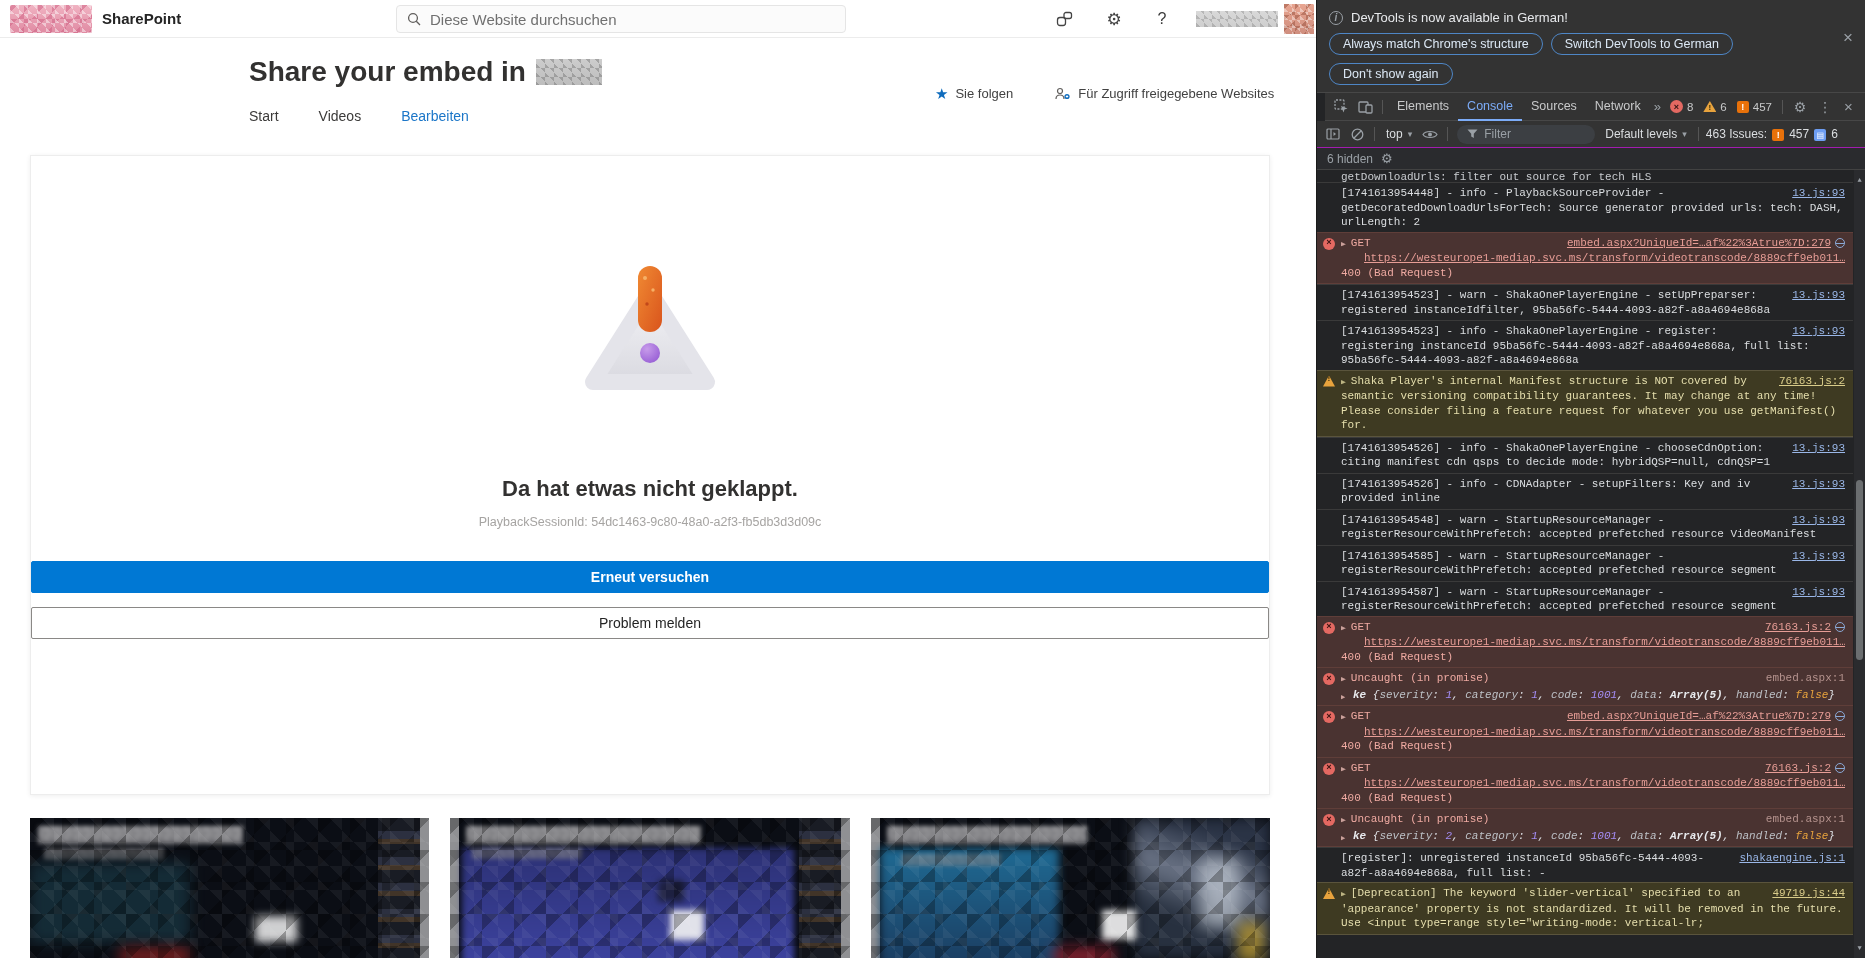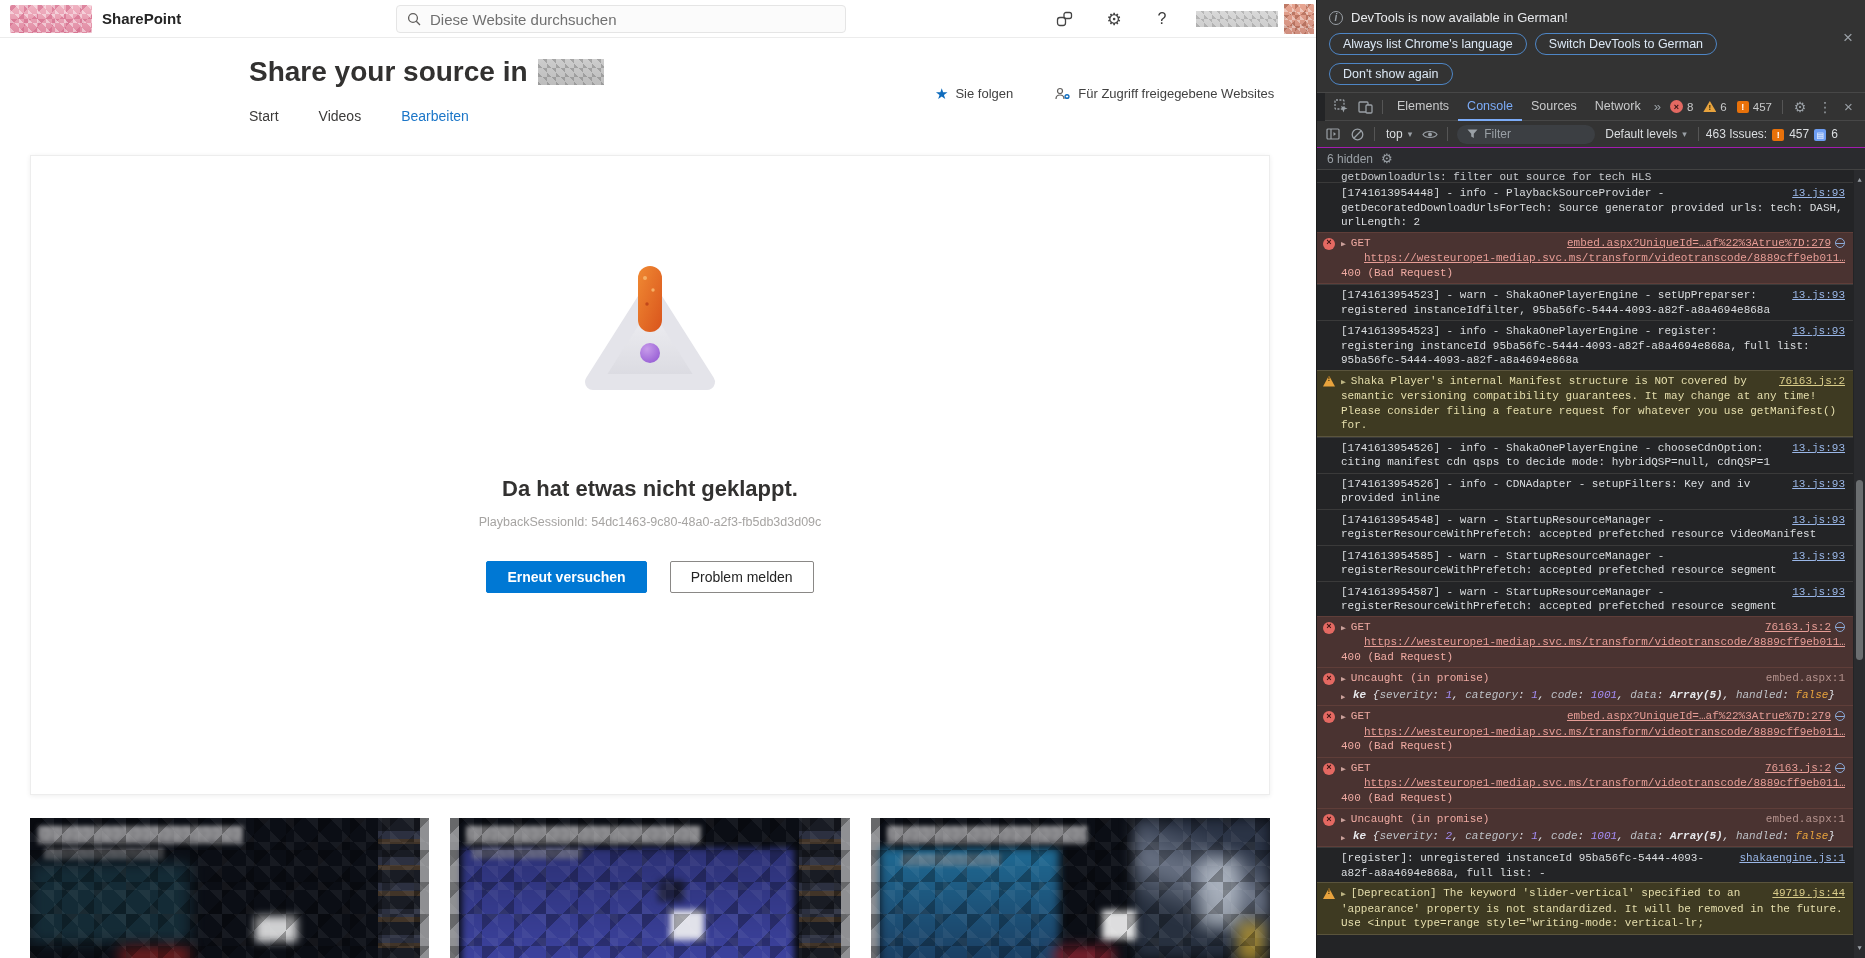--- a/index.html
+++ b/index.html
@@ -46,21 +46,21 @@
   .sp-meta { position:absolute; top:86px; left:935px; display:flex; gap:42px; align-items:center; font-size:13px; color:#424242; }
   .sp-meta .meta-item { display:flex; align-items:center; gap:7px; cursor:pointer; }
   .star { color:#0f6cbd; font-size:15px; line-height:1; }
 
   .sp-card { position:absolute; left:30px; top:155px; width:1240px; height:640px; background:#fff;
     border:1px solid #ededed; box-shadow:0 1px 5px rgba(0,0,0,.07); }
   .err-wrap { text-align:center; padding-top:108px; }
   .err-title { font-size:22px; font-weight:700; color:#323130; margin-top:76px; }
   .err-msg { font-size:14px; color:#3b3a39; margin-top:16px; }
   .err-session { font-size:12.5px; color:#a6a4a2; margin-top:13px; }
-  .err-btns { margin-top:32px; display:flex; justify-content:center; gap:23px; }
+  .err-btns { margin-top:32px; display:flex; justify-content:center; gap:14px;flex-direction:column; }
   .btn { height:32px; padding:0 20px; font-size:14px; font-weight:700; border-radius:2px; cursor:pointer;
     font-family:"Liberation Sans", sans-serif; }
   .btn-primary { background:#0078d4; color:#fff; border:1px solid #0078d4; }
   .btn-secondary { background:#fff; color:#242424; border:1px solid #8a8886; font-weight:400; }
 
   
   .thumbs { position:absolute; left:30px; top:818px; width:1240px; height:140px; display:flex; gap:21px; }
   .thumb { position:relative; flex:1; overflow:hidden; background:#0b0e15; }
   .thumb .patch { position:absolute; filter:blur(7px); }
   .thumb .strip { position:absolute; filter:blur(2px);
@@ -185,21 +185,21 @@
             <rect x="8" y="1.5" width="7.5" height="6" rx="2" fill="none" stroke="#444" stroke-width="1.3"></rect>
           </svg>
       </div>
       <div class="sp-top-ic sp-gear" style="left:1102px">⚙</div>
       <div class="sp-top-ic sp-help" style="left:1150px">?</div>
       <div class="sp-username"></div>
       <div class="sp-avatar"></div>
     </div>
 
     <div class="sp-hero-title">
-      <span>Share your source in</span>
+      <span>Share your embed in</span>
       <span class="sp-sitename"></span>
     </div>
 
     <div class="sp-nav">
       <span class="navitem">Start</span>
       <span class="navitem">Videos</span>
       <span class="navitem active">Bearbeiten</span>
     </div>
 
     <div class="sp-meta">
@@ -290,21 +290,21 @@
   </div>
 
   <div class="dt">
 
     <div class="dt-notif">
       <div class="notif-line">
         <span class="i-ic">i</span>
         <span>DevTools is now available in German!</span>
       </div>
       <div class="notif-btns">
-        <button class="pill">Always list Chrome's language</button>
+        <button class="pill">Always match Chrome's structure</button>
         <button class="pill">Switch DevTools to German</button>
         <button class="pill">Don't show again</button>
       </div>
       <span class="notif-close">×</span>
     </div>
 
     <div class="dt-tabbar">
       <span class="tb-icon">
         <svg width="15" height="15" viewBox="0 0 15 15">
             <rect x="1" y="1" width="9" height="9" rx="1" fill="none" stroke="#9aa0a6" stroke-width="1.3" stroke-dasharray="2 1.4"></rect>

